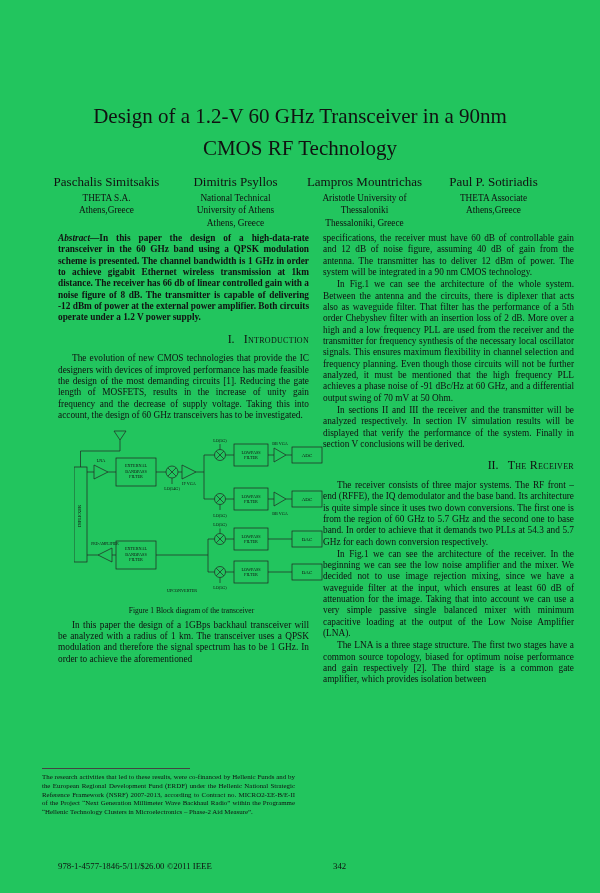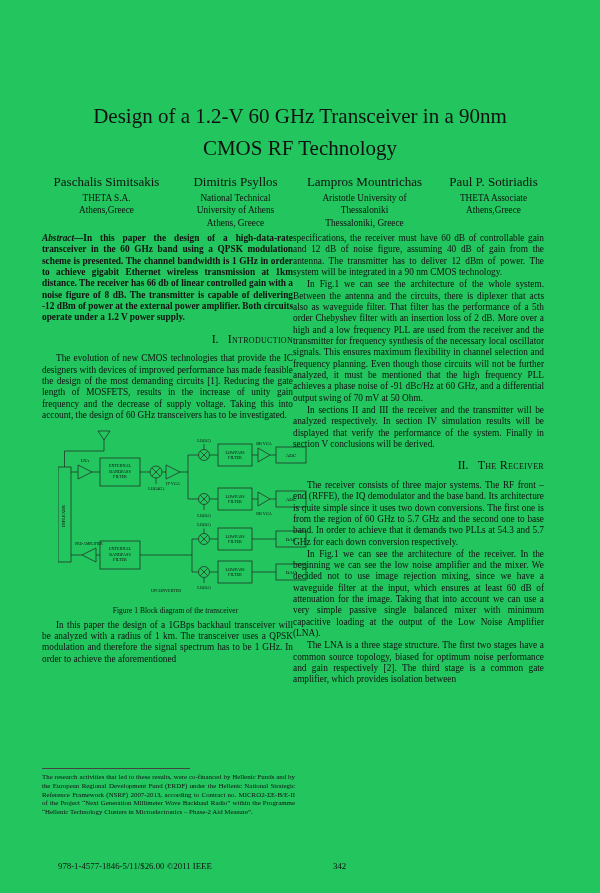--- a/index.html
+++ b/index.html
@@ -15,22 +15,22 @@
     text-align:center; font-size:21px; font-weight:400; line-height:1.5;
   }
   .title span { display:block; }
   .authors {
     position:absolute; top:173px; left:42px; width:516px;
     display:flex; justify-content:space-between;
   }
   .author { flex:1; text-align:center; font-size:9.3px; line-height:1.32; }
   .author-name { font-size:13px; margin-bottom:2px; }
   .columns {
-    position:absolute; top:233px; left:42px; width:516px;
-    display:flex; 
+    position:absolute; top:233px; left:58px; width:516px;
+    display:flex; gap:14px;
   }
   .col { width:251px; font-size:9.3px; line-height:1.22; text-align:justify; }
   p.body { margin:0 0 1px 0; }
   .indent { text-indent:14px; }
   .abstract { font-weight:bold; margin-bottom:7px; }
   .abstract-lead { font-style:italic; }
   .section-heading {
     text-align:right; font-size:12px; font-weight:400;
     margin:8px 0 7px 0;
   }

